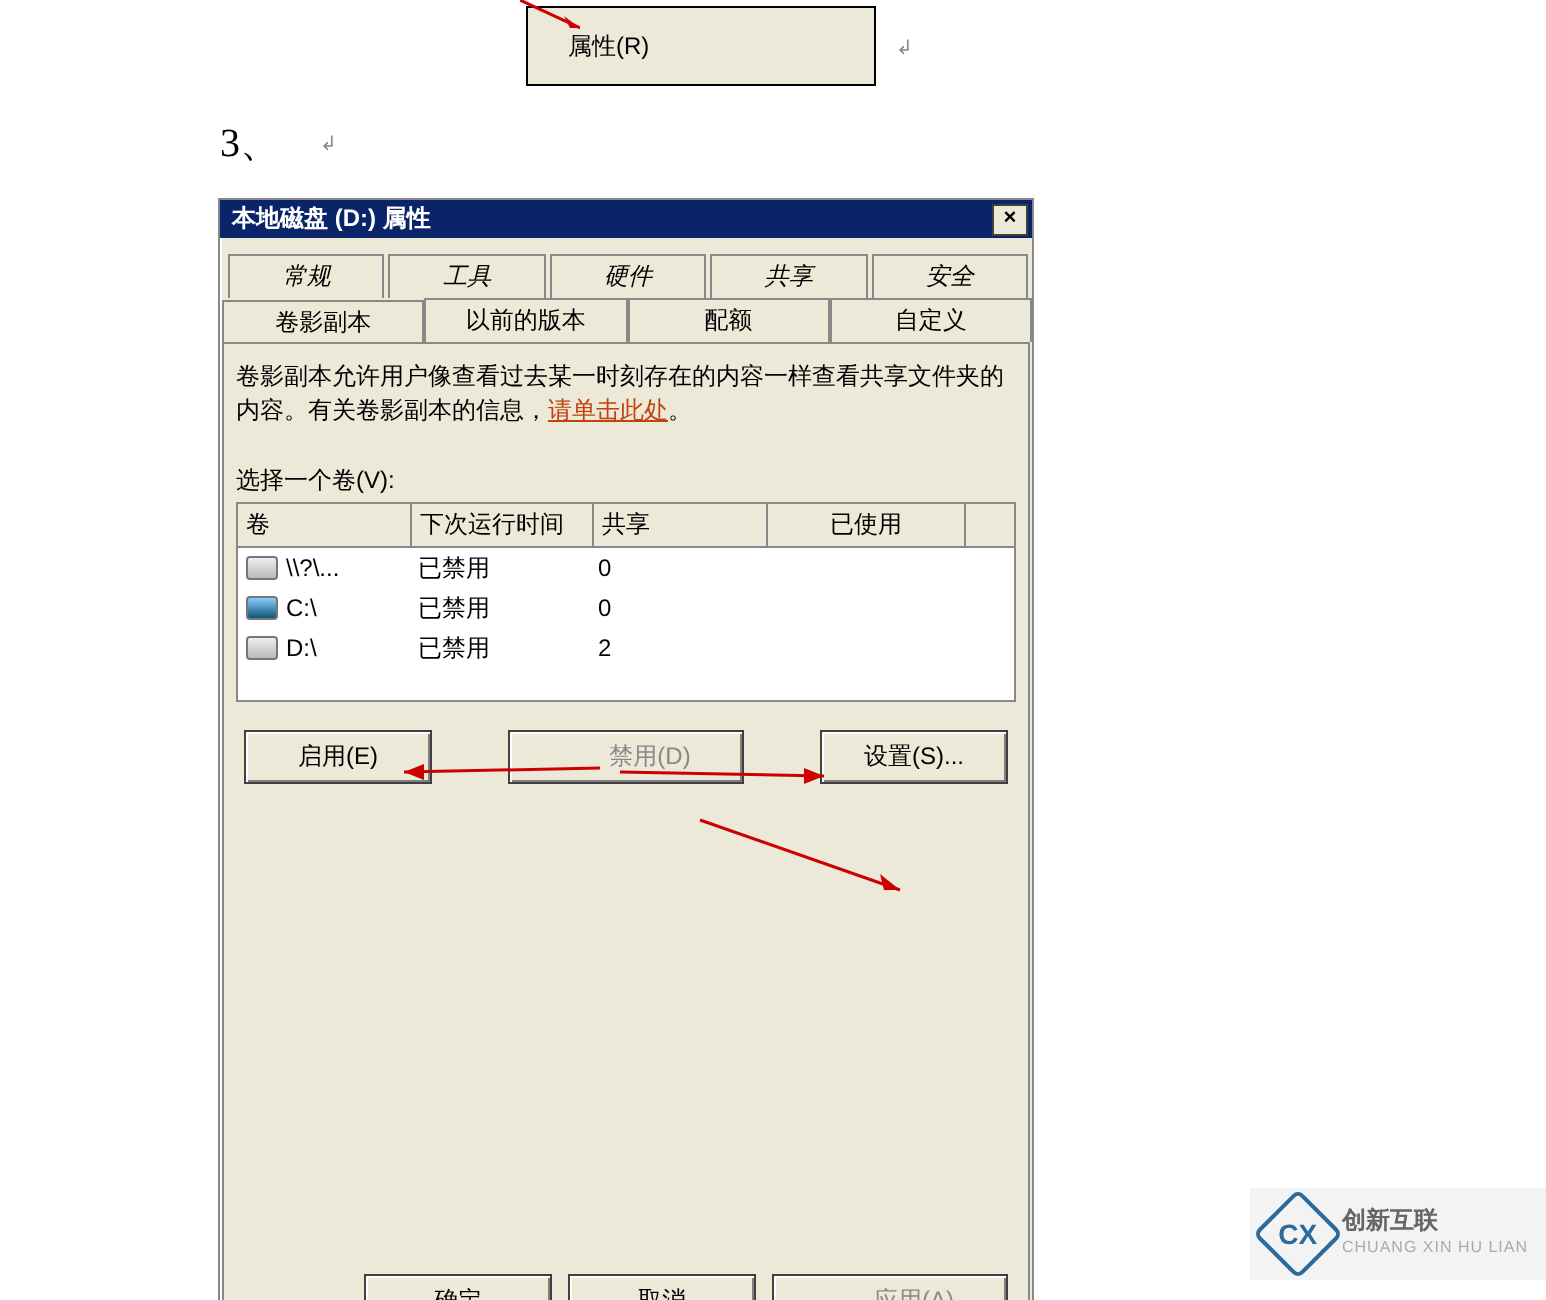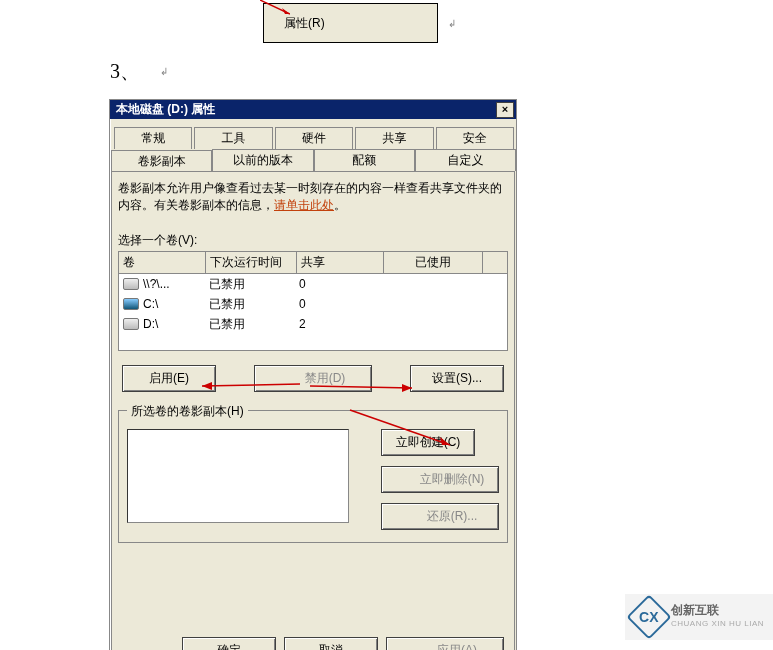--- a/index.html
+++ b/index.html
@@ -81,20 +81,21 @@
   color: #000;
   text-align: center;
   line-height: 13px;
   font-size: 11px;
   margin-right: 2px;
   border: 1px solid #404040;
 }
 .tabs-row {
   display: flex;
   margin-top: 8px;
+  font-style: italic;
 }
 .tabs-row2 {
   display: flex;
   align-items: flex-end;
 }
 .tab {
   border: 1px solid #888;
   border-bottom: none;
   padding: 2px 0;
   background: #ece9d8;
@@ -296,29 +297,20 @@
         <div style="height:16px;"></div>
       </div>
     </div>
 
     <div class="btnrow">
       <div class="winbtn">启用(E)</div>
       <div class="winbtn disabled">禁用(D)</div>
       <div class="winbtn">设置(S)...</div>
     </div>
 
-    <div class="groupbox clearfix">
-      <span class="groupbox-label">所选卷的卷影副本(H)</span>
-      <div class="shadowlist"></div>
-      <div class="rightbtns">
-        <div class="winbtn">立即创建(C)</div>
-        <div class="winbtn disabled">立即删除(N)</div>
-        <div class="winbtn disabled">还原(R)...</div>
-      </div>
-    </div>
 
     <div class="bottom-btns">
       <div class="winbtn">确定</div>
       <div class="winbtn">取消</div>
       <div class="winbtn disabled">应用(A)</div>
     </div>
 
   </div>
 </div>
 

